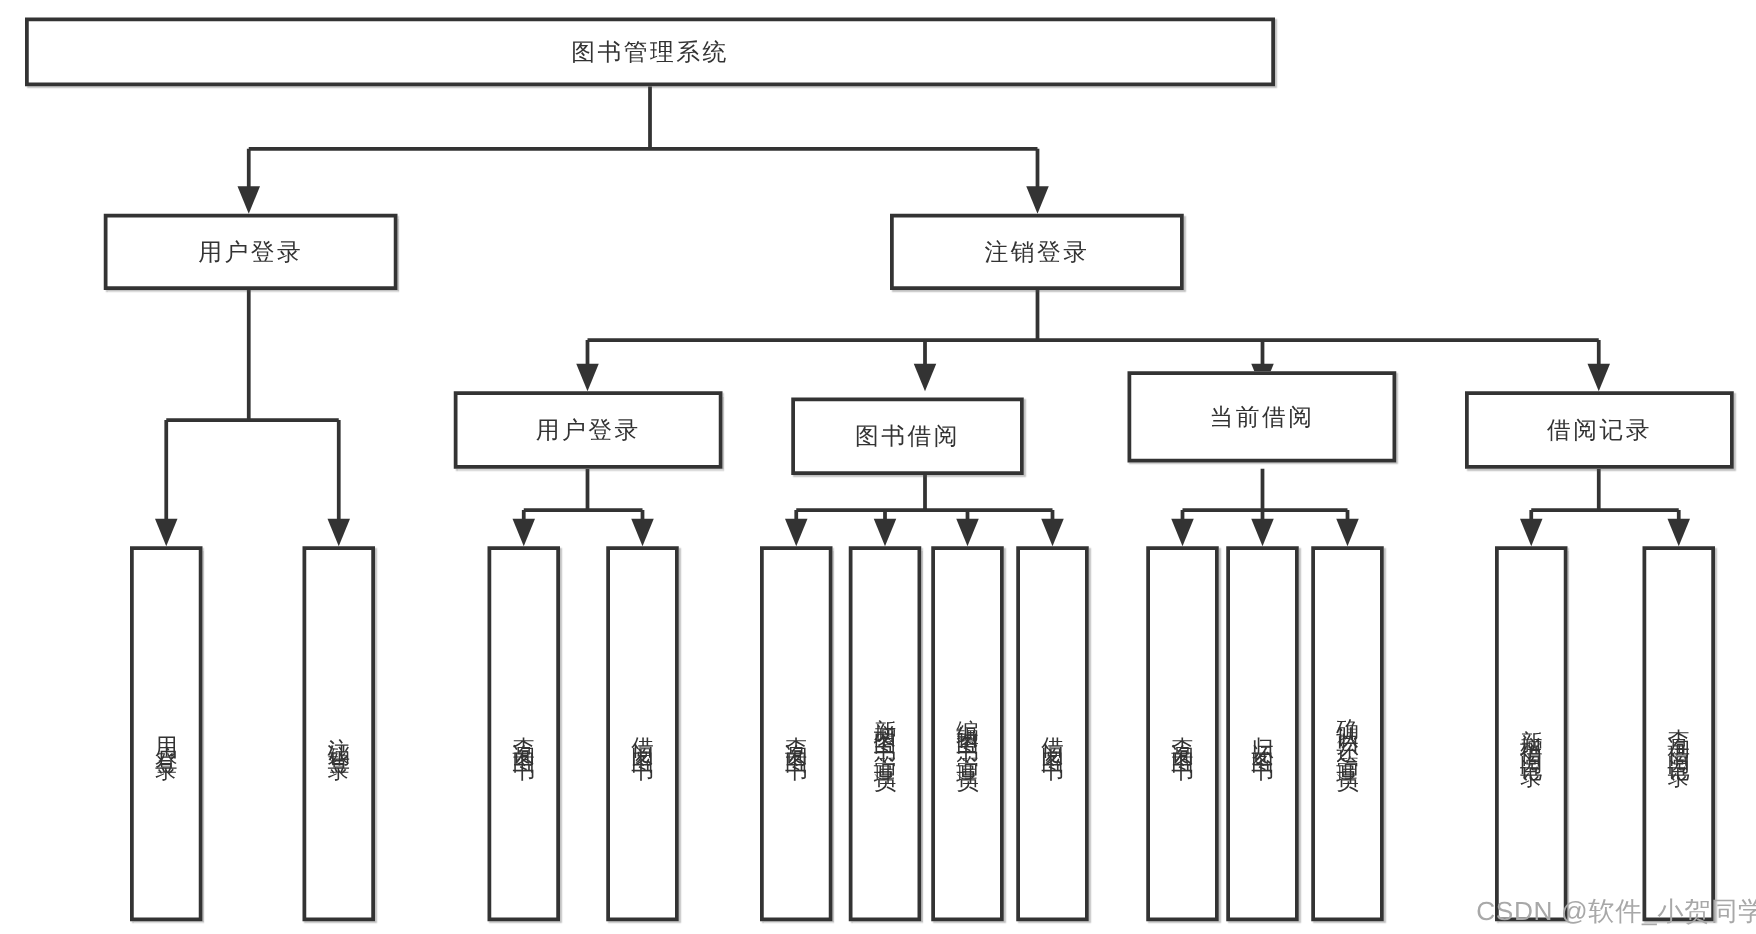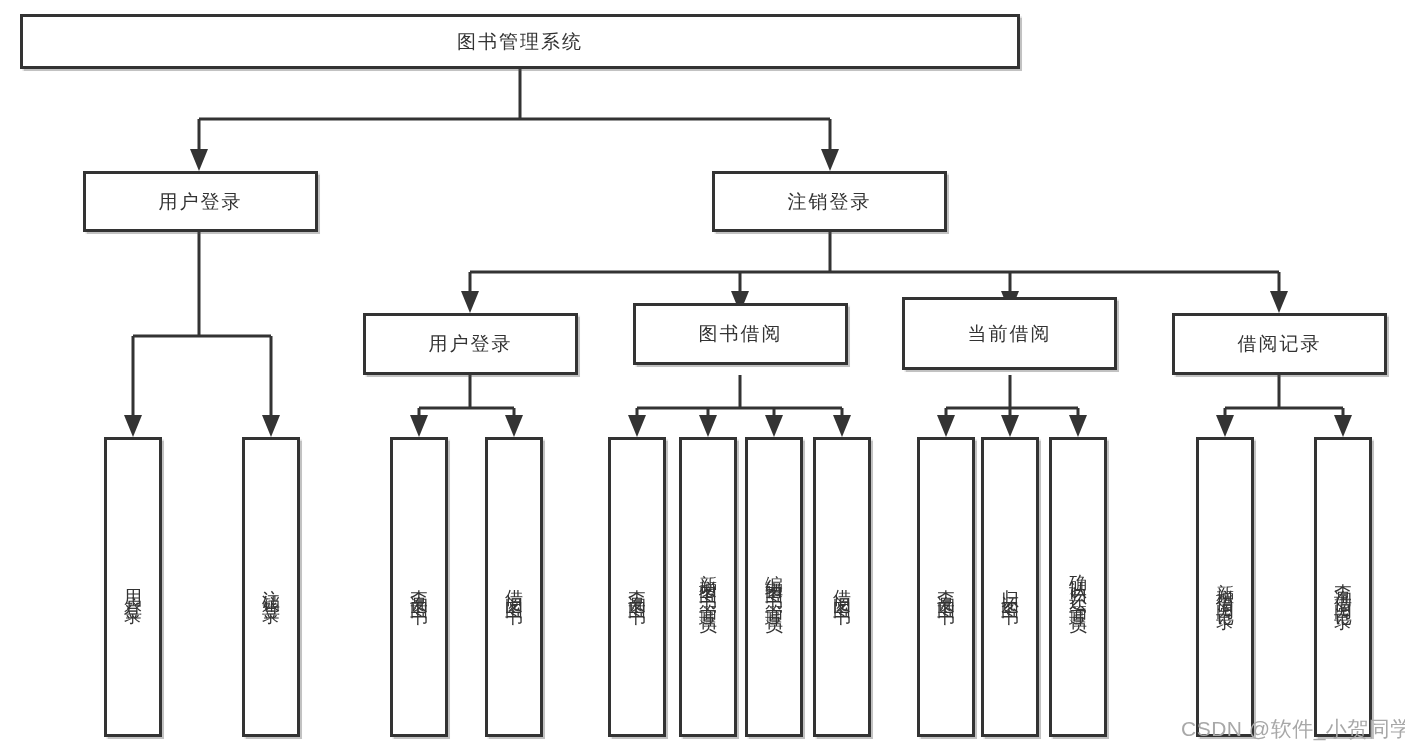--- a/index.html
+++ b/index.html
@@ -101,21 +101,21 @@
       </div>
       <div class="node h" style="left: 83px; top: 171px; width: 235px; height: 61px;">
         <span class="lbl">用户登录</span>
       </div>
       <div class="node h" style="left: 712px; top: 171px; width: 235px; height: 61px;">
         <span class="lbl">注销登录</span>
       </div>
       <div class="node h" style="left: 363px; top: 313px; width: 215px; height: 62px;">
         <span class="lbl">用户登录</span>
       </div>
-      <div class="node h" style="left: 633px; top: 303px; width: 215px; height: 62px;">
+      <div class="node h" style="left: 633px; top: 318px; width: 186px; height: 62px;">
         <span class="lbl">图书借阅</span>
       </div>
       <div class="node h" style="left: 902px; top: 297px; width: 215px; height: 73px;">
         <span class="lbl">当前借阅</span>
       </div>
       <div class="node h" style="left: 1172px; top: 313px; width: 215px; height: 62px;">
         <span class="lbl">借阅记录</span>
       </div>
       <div class="node v" style="left: 104px; top: 437px; width: 58px; height: 300px;">
         <span class="lbl">用户登录</span>

